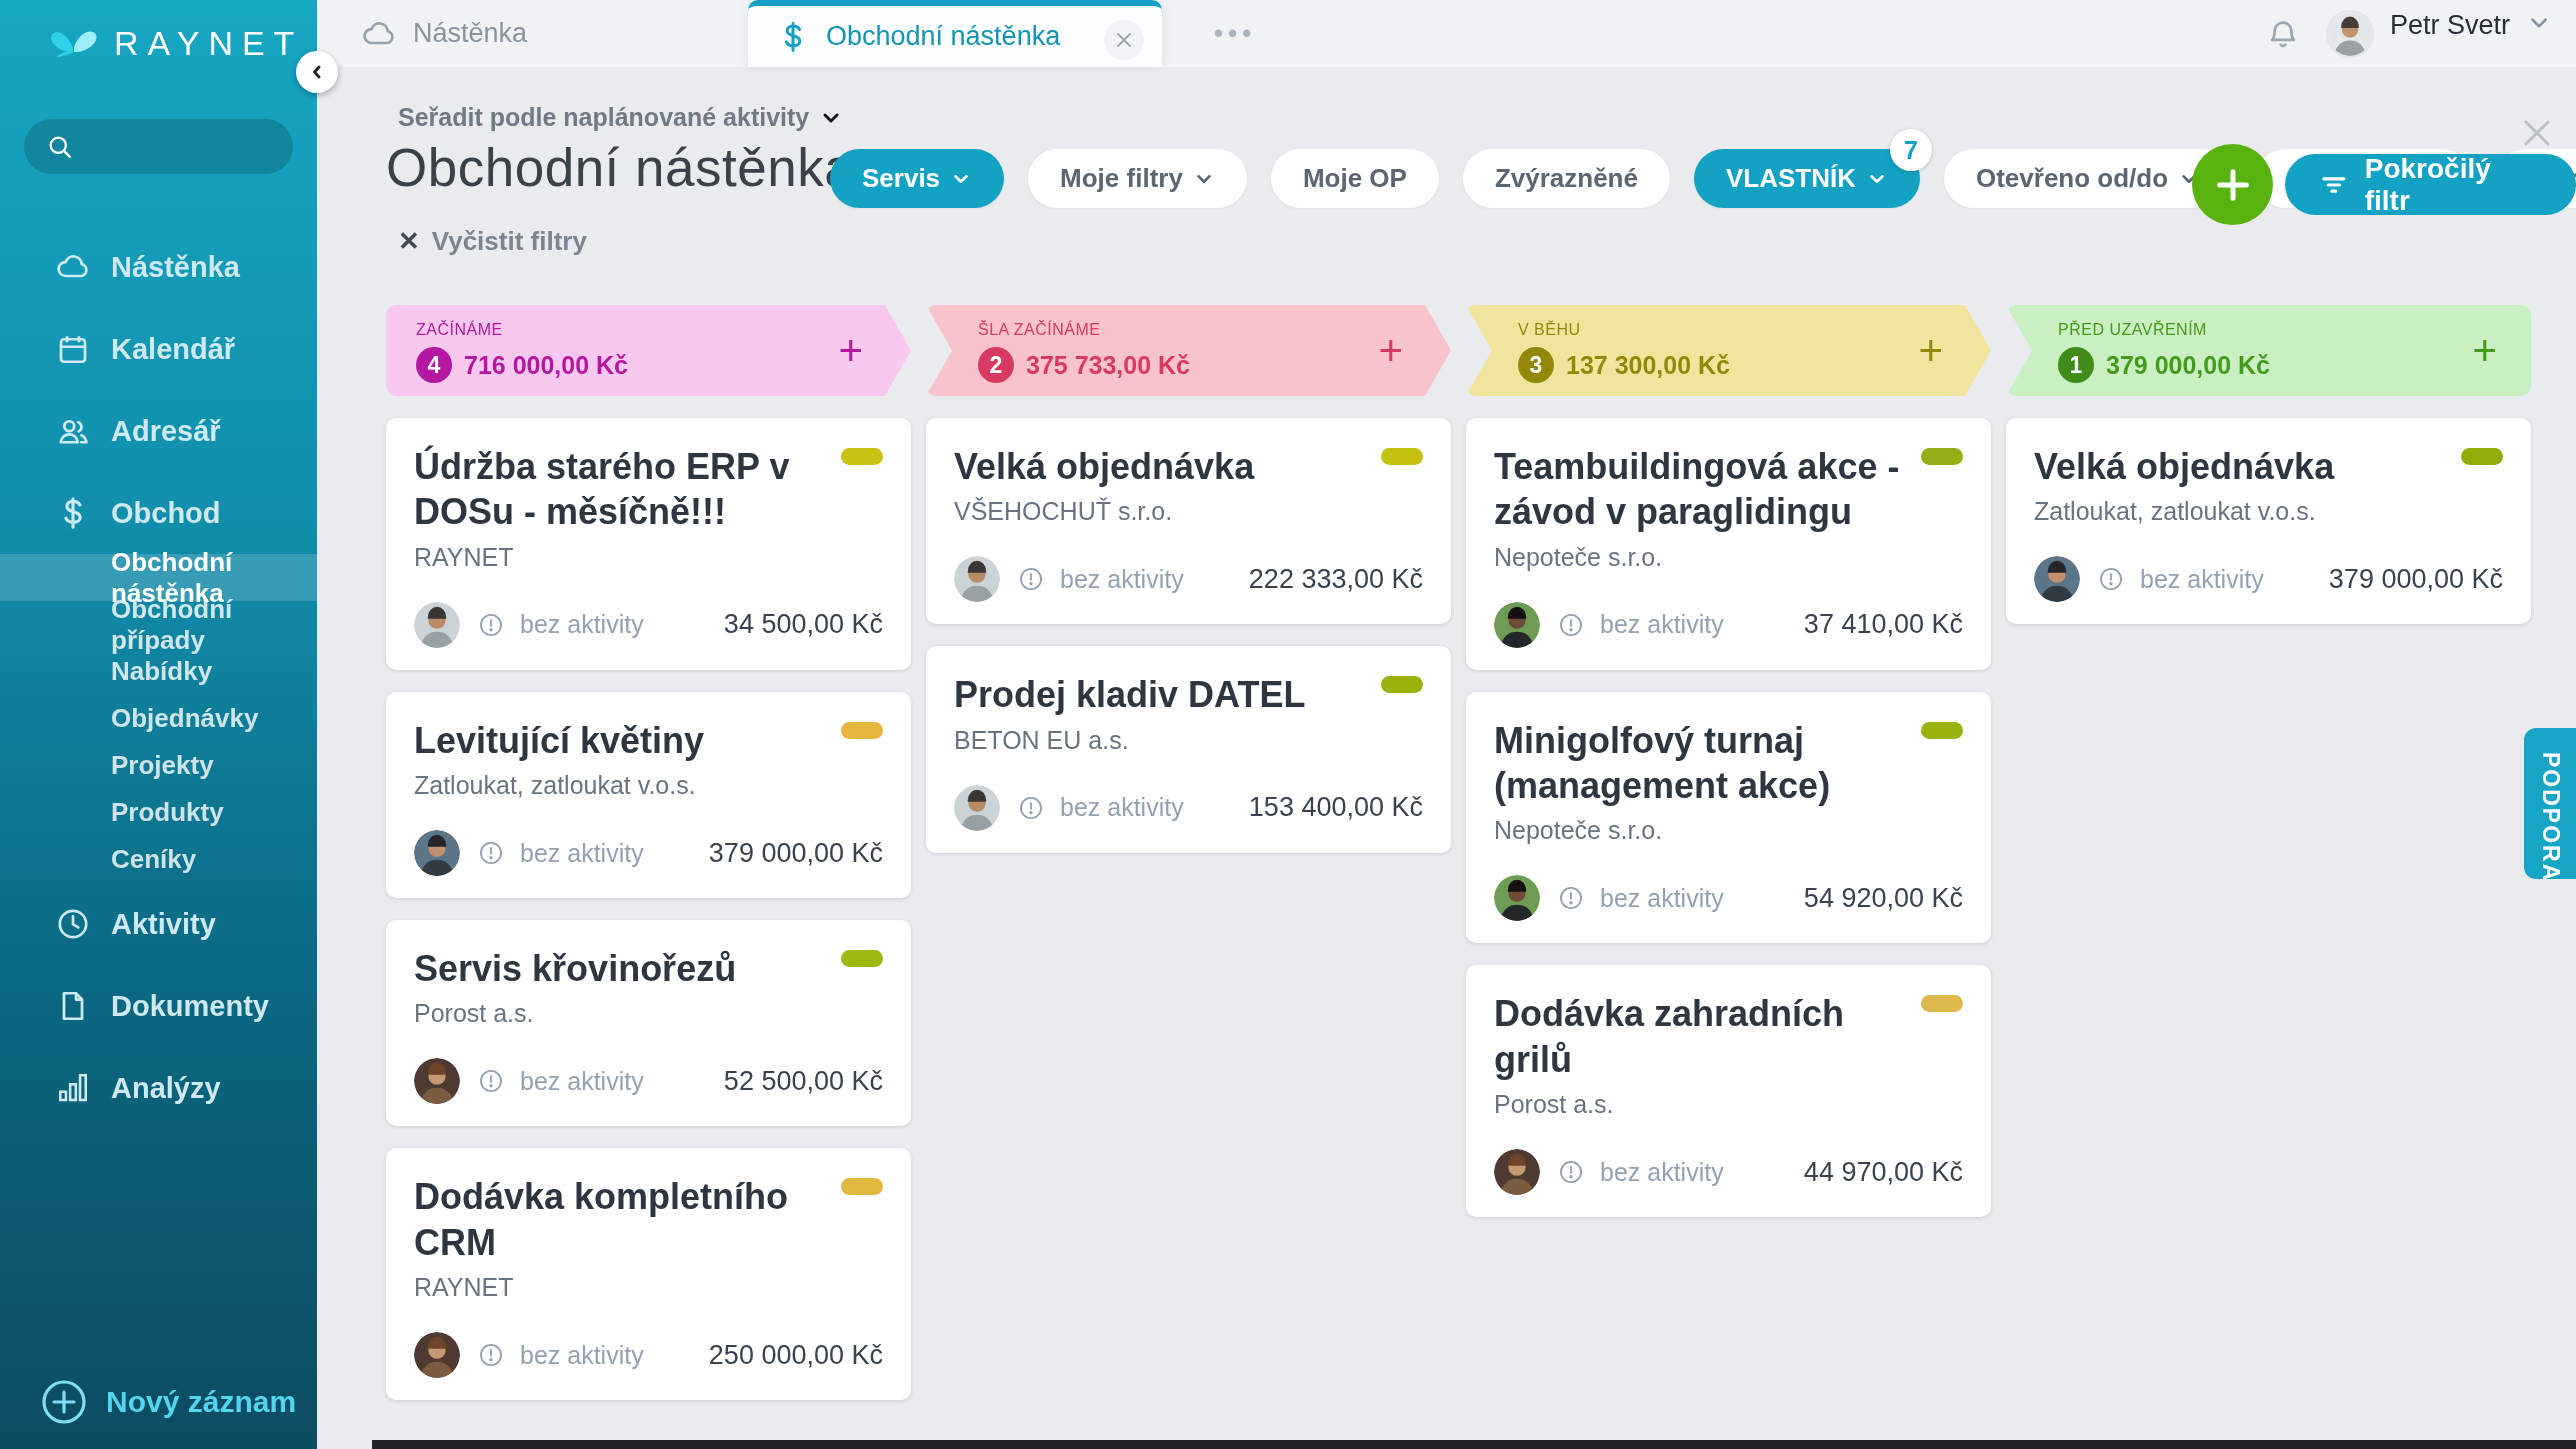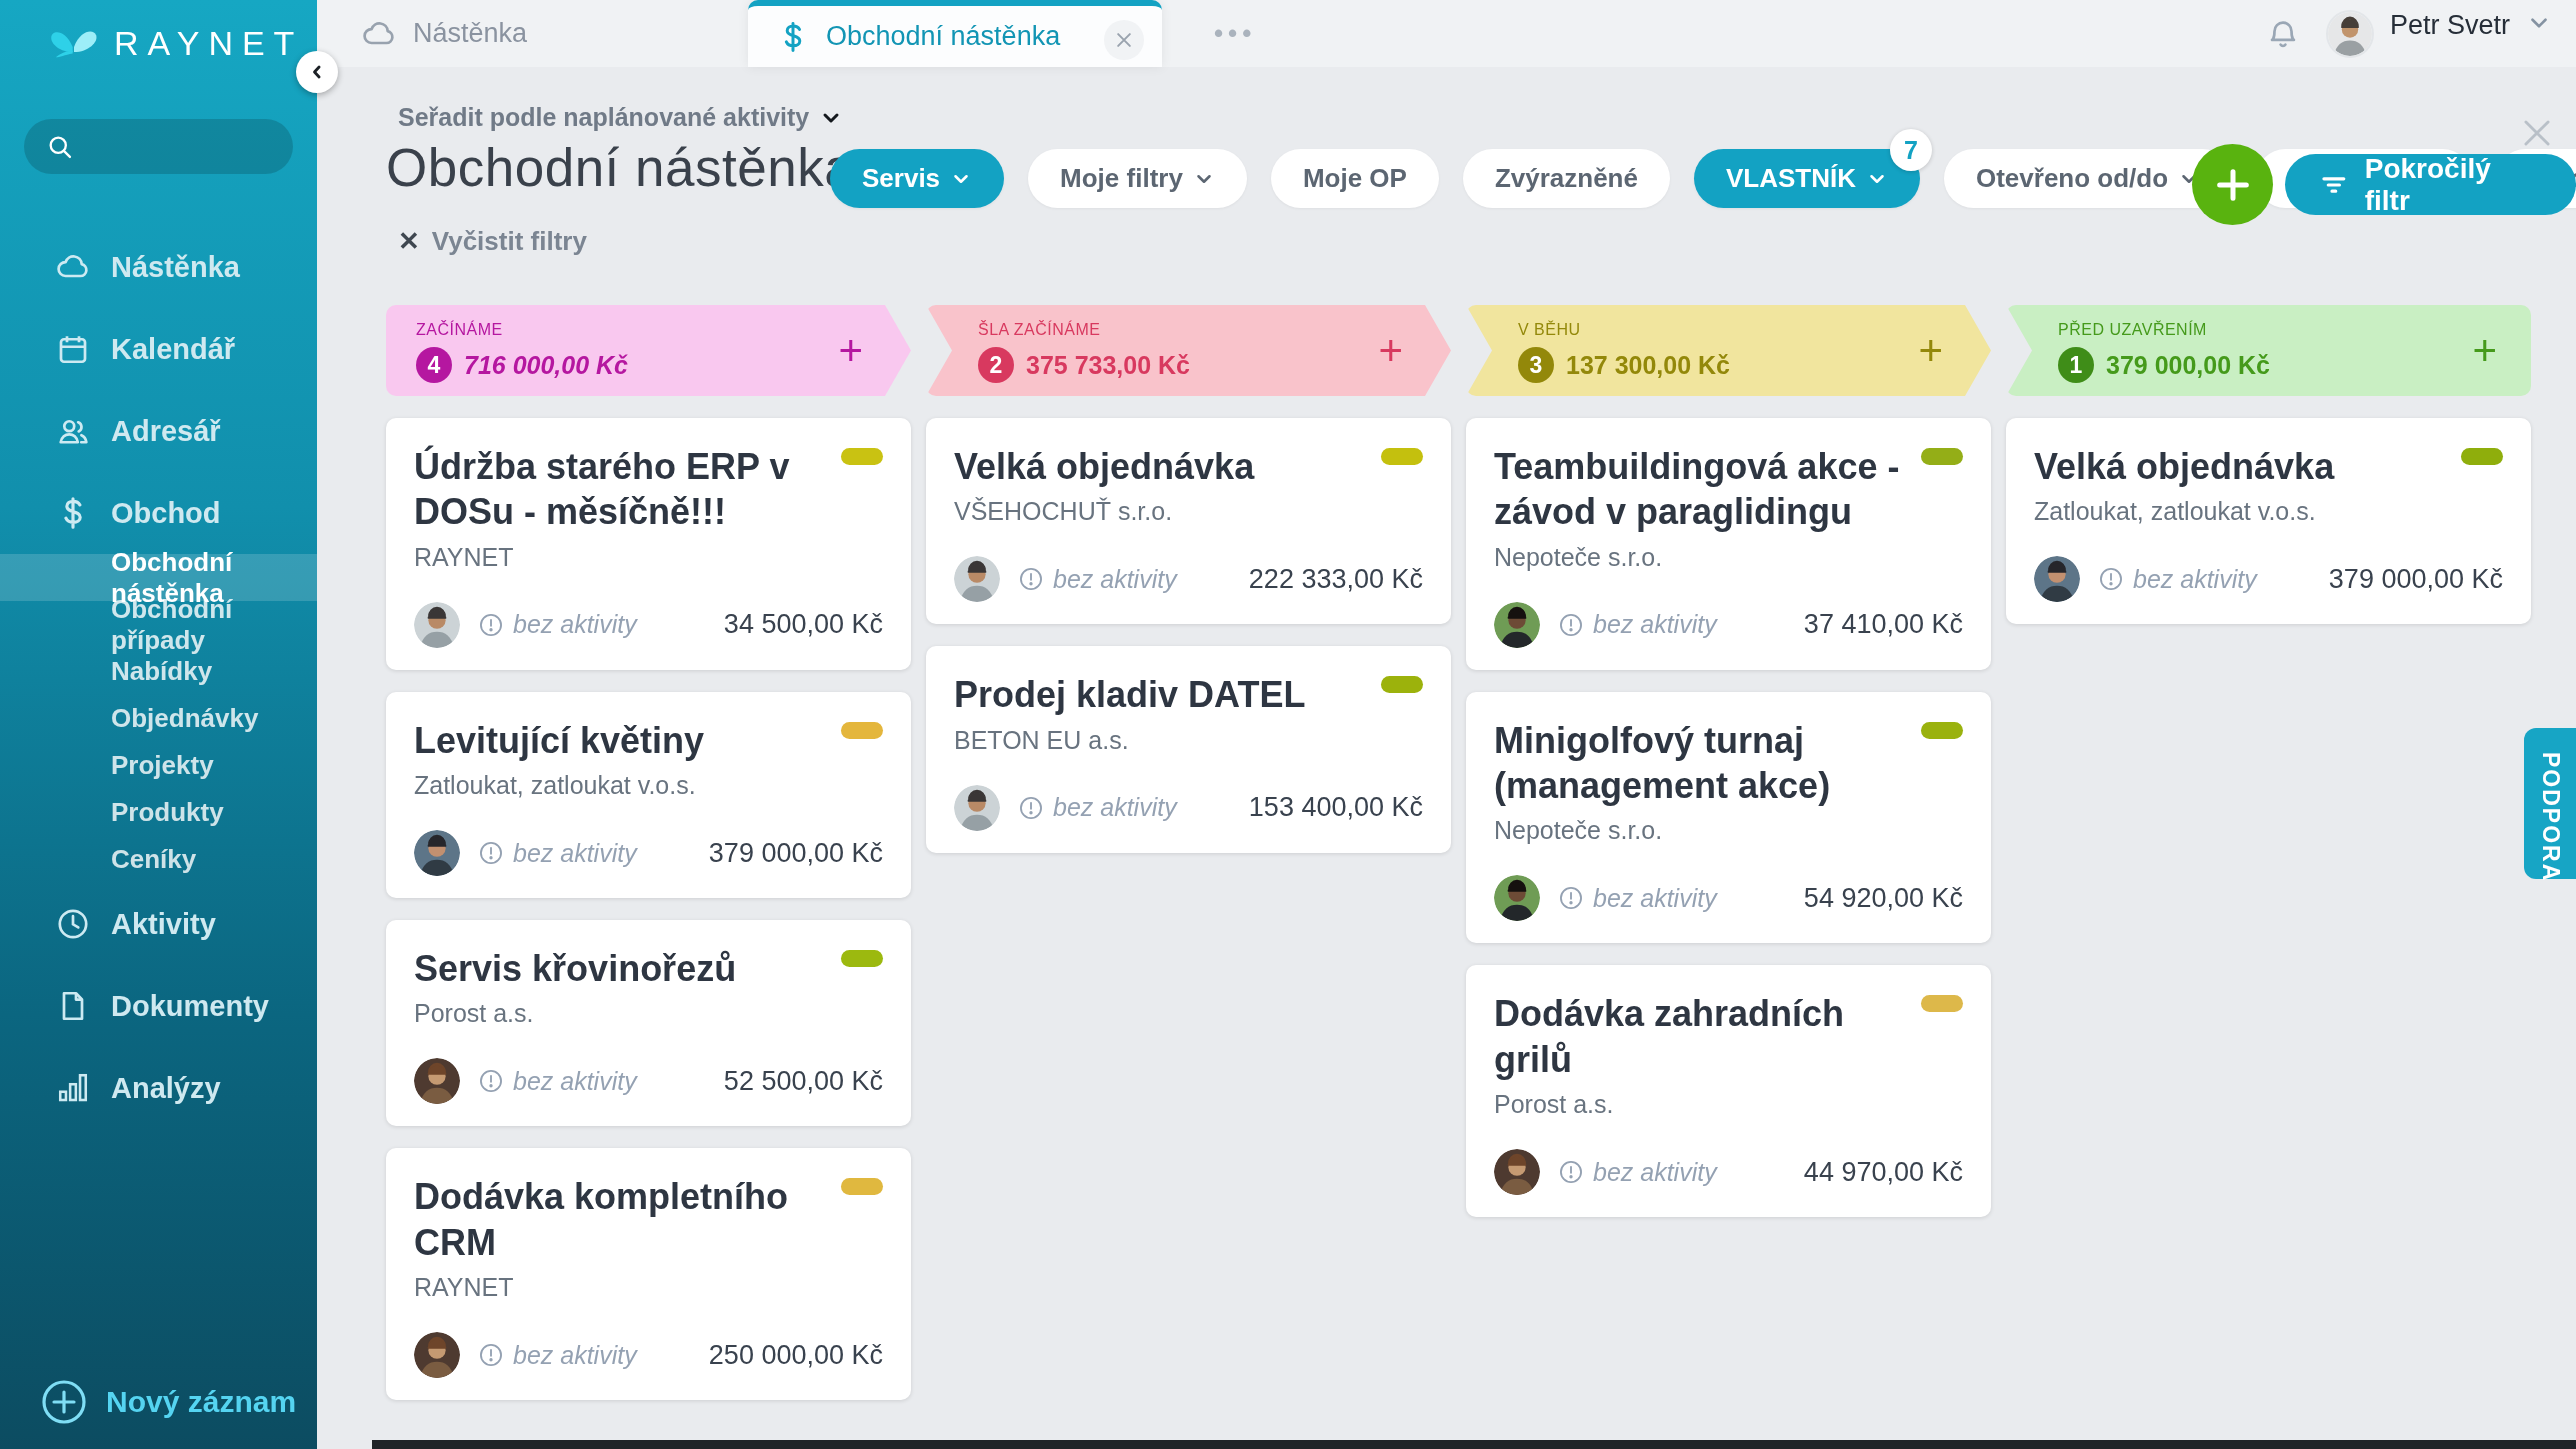--- a/index.html
+++ b/index.html
@@ -99,21 +99,21 @@
   .col-add { position:absolute; right:48px; top:26px; font-size:42px; font-weight:400; line-height:40px; cursor:pointer; }
   .col-head.notch-only .col-add { right:34px; }
 
   .card { position:relative; background:#fff; border-radius:10px; box-shadow:0 1px 4px rgba(0,0,0,.12);
     padding:26px 28px 22px 28px; cursor:pointer; }
   .card-title { color:#2e3642; font-size:36px; font-weight:700; line-height:1.26; padding-right:63px; }
   .card-flag { position:absolute; top:30px; right:28px; width:42px; height:17px; border-radius:9px; }
   .card-company { color:#68737f; font-size:25px; margin-top:8px; }
   .card-footer { display:flex; align-items:center; margin-top:30px; }
   .card-avatar { width:46px; height:46px; border-radius:50%; overflow:hidden; flex:0 0 auto; }
-  .activity { display:flex; align-items:center; gap:9px; margin-left:18px; color:#94a1b2;font-style:italic; }
+  .activity { display:flex; align-items:center; gap:16px; margin-left:18px; color:#94a1b2; }
   .activity svg { width:26px; height:26px; }
   .activity span { font-size:25px; }
   .card-amount { margin-left:auto; color:#39424e; font-size:27px; }
 
   
   .support-tab { position:absolute; right:0; top:728px; width:52px; height:151px; background:#17a5c5;
     border-radius:12px 0 0 12px; display:flex; flex-direction:column; align-items:center; padding-top:14px; gap:10px;
     cursor:pointer; z-index:20; }
   .support-tab svg { width:30px; height:30px; color:#fff; }
   .support-label { writing-mode:vertical-rl; color:#fff; font-size:23px; font-weight:700; letter-spacing:2px; }
@@ -362,21 +362,21 @@
       <path d="M5 5l14 14M19 5L5 19"></path>
     </svg>
 </div>
 
 <div class="board" id="board">
     <div class="column">
       <div class="col-head point" style="background: rgb(249, 200, 239);">
         <div class="col-name" style="color: rgb(181, 23, 160);">ZAČÍNÁME</div>
         <div class="col-sum-row">
           <span class="col-badge" style="background: rgb(181, 23, 160);">4</span>
-          <span class="col-sum" style="color: rgb(181, 23, 160); font-style: italic;">716 000,00 Kč</span>
+          <span class="col-sum" style="color: rgb(181, 23, 160);">716 000,00 Kč</span>
         </div>
         <div class="col-add" style="color: rgb(181, 23, 160);">+</div>
       </div>
       <div class="card">
         <div class="card-title">Údržba starého ERP v DOSu - měsíčně!!!</div>
         <span class="card-flag" style="background: rgb(201, 194, 18);"></span>
         <div class="card-company">RAYNET</div>
         <div class="card-footer">
           <span class="card-avatar">
             <svg viewBox="0 0 48 48" width="100%" height="100%">

